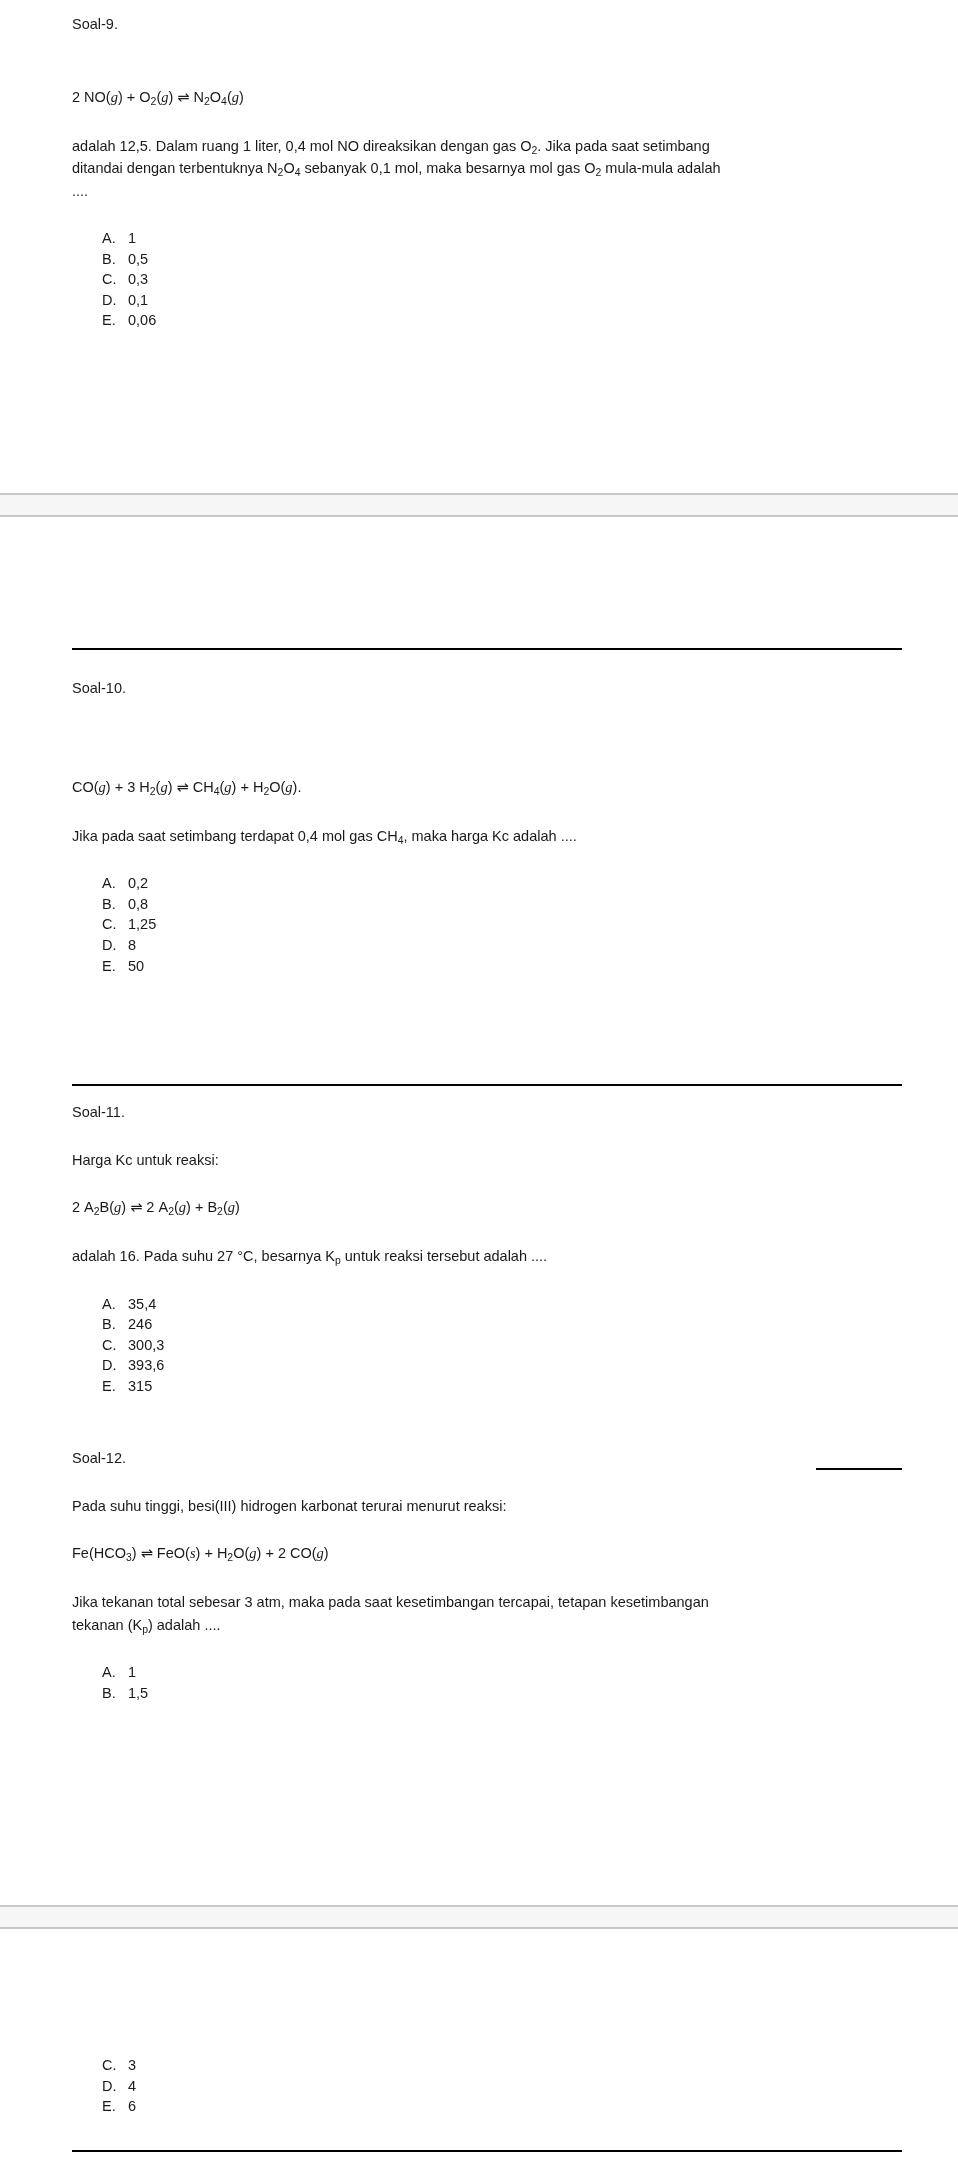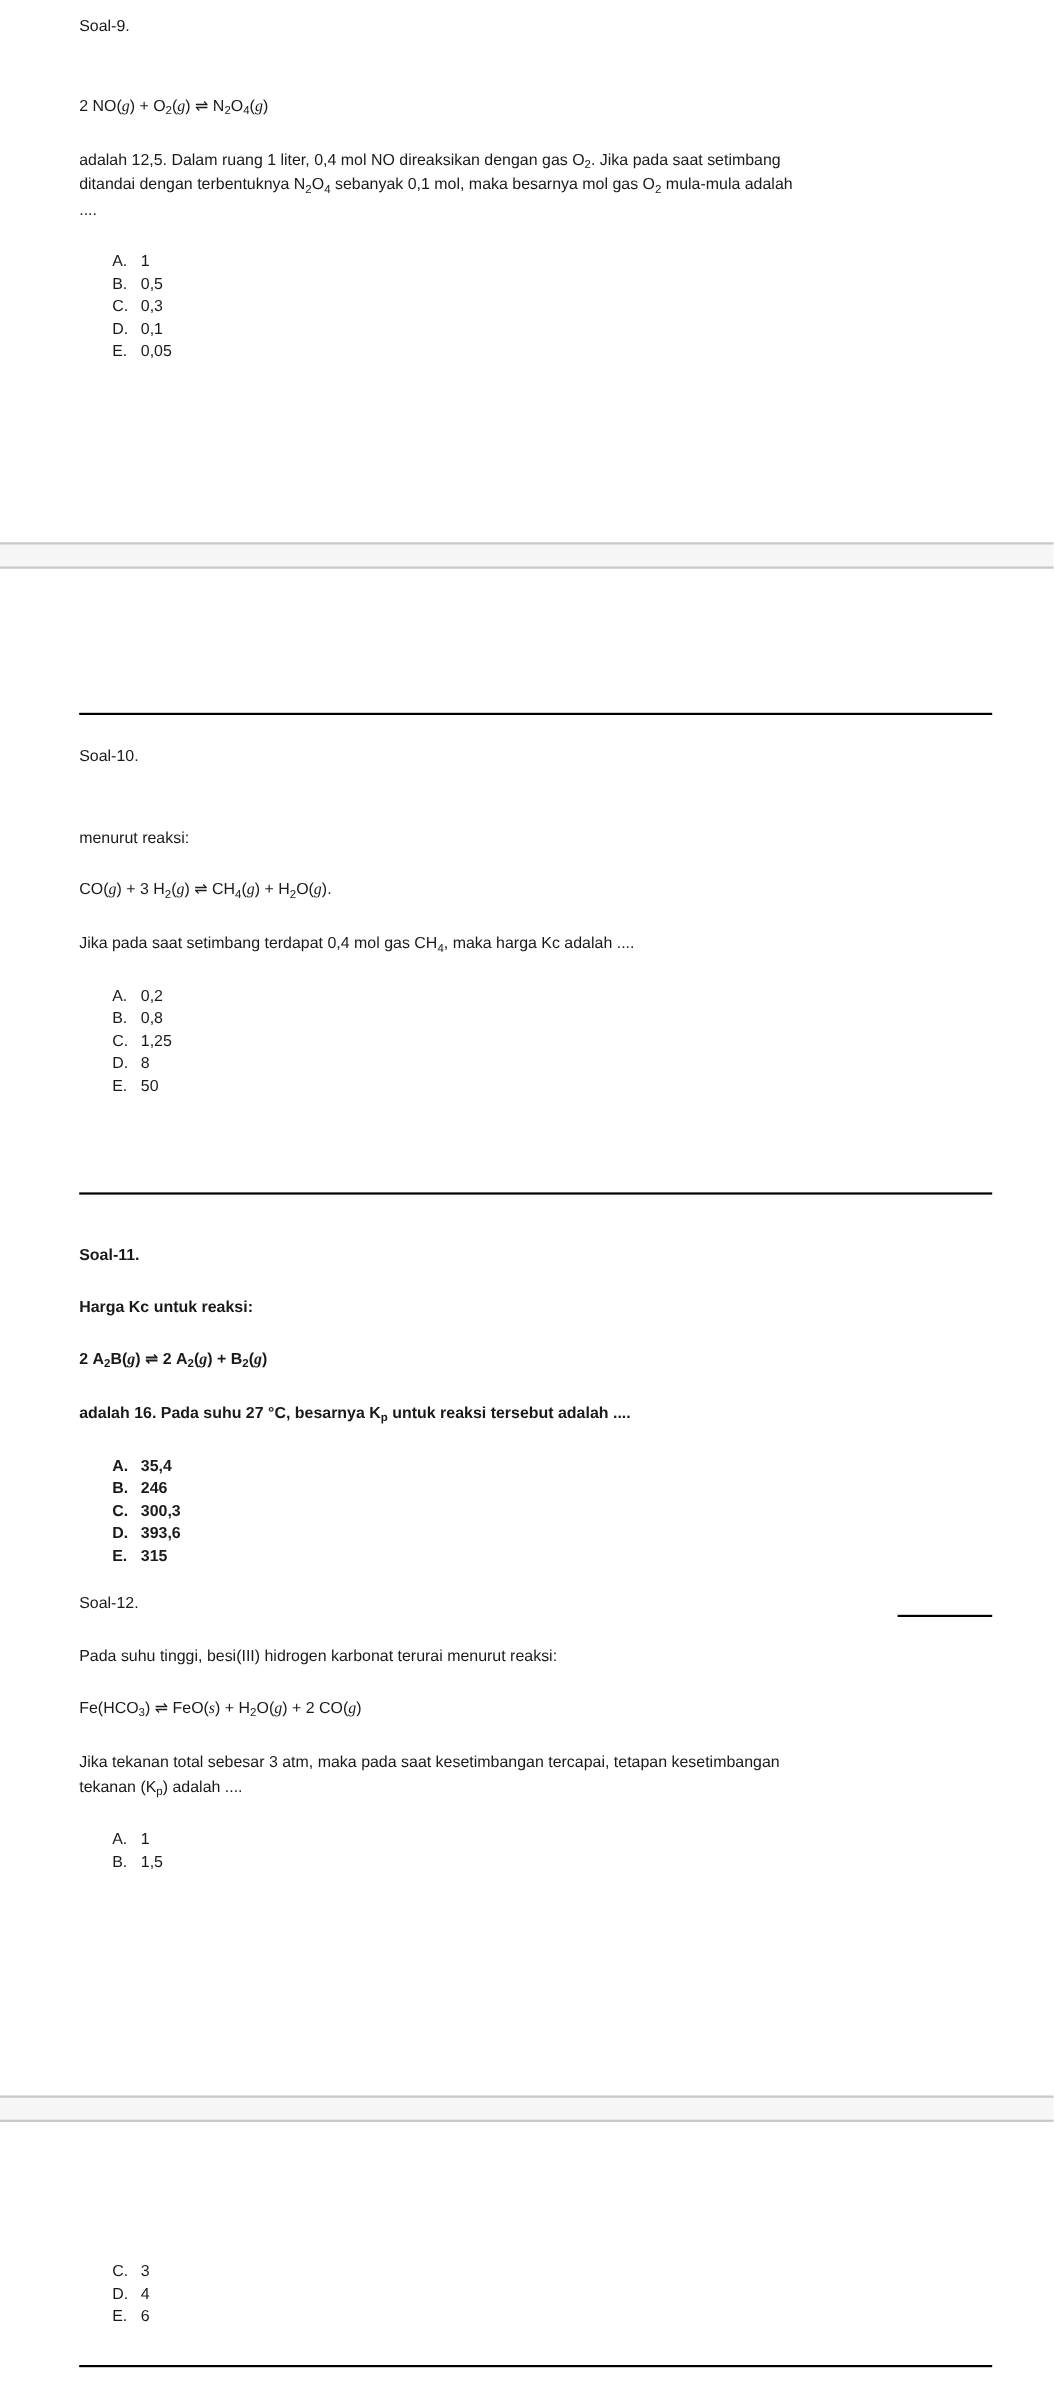--- a/index.html
+++ b/index.html
@@ -110,37 +110,36 @@
 
       <div class="gap-md"></div>
       <p class="q-text">adalah 12,5. Dalam ruang 1 liter, 0,4 mol NO direaksikan dengan gas O<sub>2</sub>. Jika pada saat setimbang ditandai dengan terbentuknya N<sub>2</sub>O<sub>4</sub> sebanyak 0,1 mol, maka besarnya mol gas O<sub>2</sub> mula-mula adalah ....</p>
 
       <div class="gap-md"></div>
       <ul class="opts">
         <li class="opt"><span class="opt-key">A.</span><span class="opt-val">1</span></li>
         <li class="opt"><span class="opt-key">B.</span><span class="opt-val">0,5</span></li>
         <li class="opt"><span class="opt-key">C.</span><span class="opt-val">0,3</span></li>
         <li class="opt"><span class="opt-key">D.</span><span class="opt-val">0,1</span></li>
-        <li class="opt"><span class="opt-key">E.</span><span class="opt-val">0,05</span></li>
+        <li class="opt"><span class="opt-key">E.</span><span class="opt-val">0,06</span></li>
       </ul>
     </div>
   </div>
 
   <div class="pagebreak" style="top:493px;"></div>
 
   <div style="position:absolute; top:648px; left:0; width:958px;">
     <hr class="rule">
   </div>
 
   <div class="sheet" style="top:678px;">
     <div class="inner">
       <p class="q-label">Soal-10.</p>
       <div class="gap-md"></div>
       <div class="gap-md"></div>
-      <p class="q-text">menurut reaksi:</p>
       <div class="gap-md"></div>
       <p class="q-eq">CO(<span class="state">g</span>) + 3&nbsp;H<sub>2</sub>(<span class="state">g</span>) <span class="eqarrow">⇌</span> CH<sub>4</sub>(<span class="state">g</span>) + H<sub>2</sub>O(<span class="state">g</span>).</p>
 
       <div class="gap-md"></div>
       <p class="q-text">Jika pada saat setimbang terdapat 0,4 mol gas CH<sub>4</sub>, maka harga Kc adalah ....</p>
 
       <div class="gap-md"></div>
       <ul class="opts">
         <li class="opt"><span class="opt-key">A.</span><span class="opt-val">0,2</span></li>
         <li class="opt"><span class="opt-key">B.</span><span class="opt-val">0,8</span></li>
@@ -148,21 +147,21 @@
         <li class="opt"><span class="opt-key">D.</span><span class="opt-val">8</span></li>
         <li class="opt"><span class="opt-key">E.</span><span class="opt-val">50</span></li>
       </ul>
     </div>
   </div>
 
   <div style="position:absolute; top:1084px; left:0; width:958px;">
     <hr class="rule">
   </div>
 
-  <div class="sheet" style="top:1131px;font-weight:bold;">
+  <div class="sheet" style="top:1102px;">
     <div class="inner">
       <p class="q-label">Soal-11.</p>
       <div class="gap-md"></div>
       <p class="q-text">Harga Kc untuk reaksi:</p>
       <div class="gap-md"></div>
       <p class="q-eq">2&nbsp;A<sub>2</sub>B(<span class="state">g</span>) <span class="eqarrow">⇌</span> 2&nbsp;A<sub>2</sub>(<span class="state">g</span>) + B<sub>2</sub>(<span class="state">g</span>)</p>
 
       <div class="gap-md"></div>
       <p class="q-text">adalah 16. Pada suhu 27&nbsp;°C, besarnya K<sub>p</sub> untuk reaksi tersebut adalah ....</p>
 

